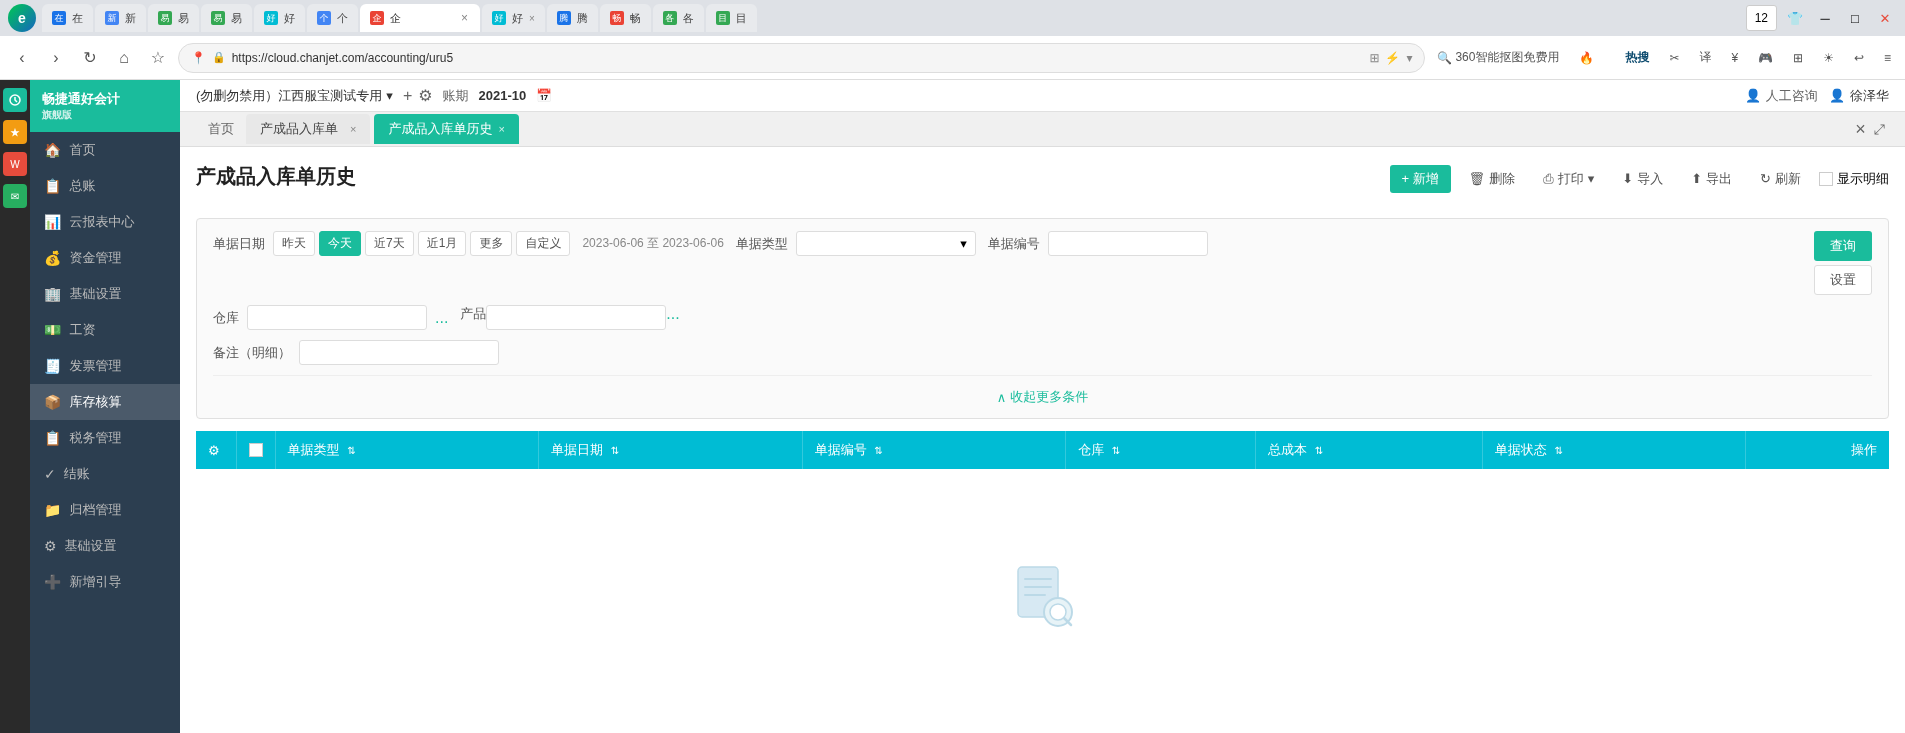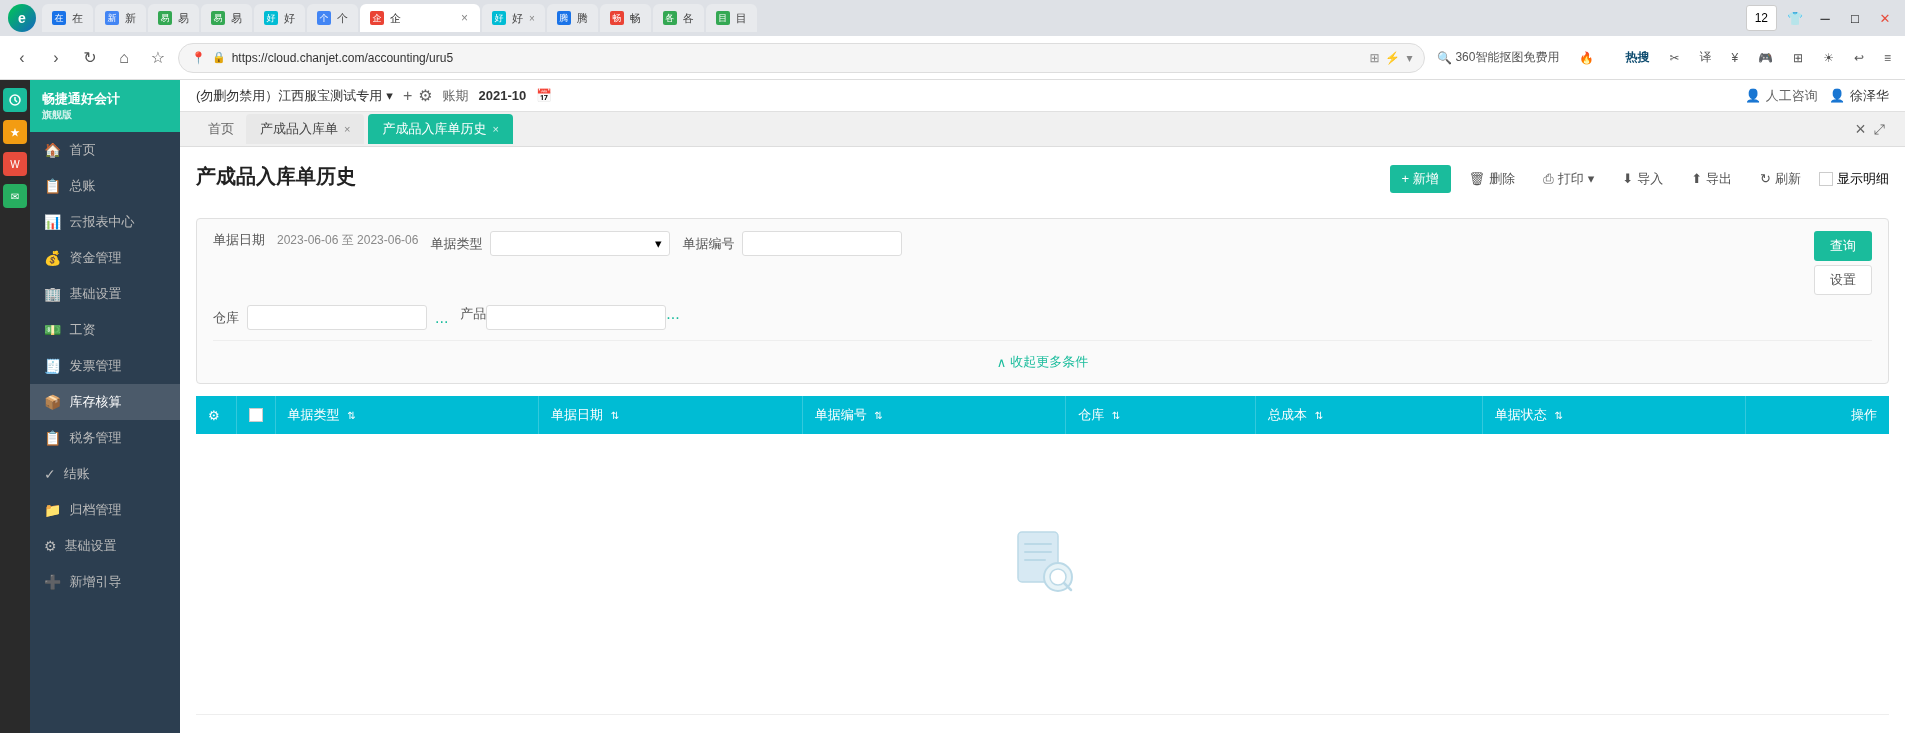--- a/index.html
+++ b/index.html
@@ -295,21 +295,21 @@
           </div>
           <div class="username">
             <span>👤</span>
             <span>徐泽华</span>
           </div>
         </div>
       </div>
 
       <div style="background:#f0f0f0;border-bottom:1px solid #ddd;display:flex;align-items:center;padding:0 16px;position:relative;">
         <span style="padding:8px 12px;color:#666;font-size:13px;cursor:pointer;">首页</span>
-        <div style="display:flex;align-items:center;gap:6px;padding:6px 14px;font-size:13px;color:#444;background:#e8e8e8;border-radius:4px 4px 0 0;cursor:pointer;margin-right:4px;">
+        <div style="display:flex;align-items:center;gap:12px;padding:6px 14px;font-size:13px;color:#444;background:#e8e8e8;border-radius:4px 4px 0 0;cursor:pointer;margin-right:4px;">
           <span>产成品入库单</span>
           <span style="font-size:11px;color:#888;">×</span>
         </div>
         <div style="display:flex;align-items:center;gap:6px;padding:6px 14px;font-size:13px;color:white;background:#1abc9c;border-radius:4px 4px 0 0;cursor:pointer;">
           <span>产成品入库单历史</span>
           <span style="font-size:11px;color:rgba(255,255,255,0.8);">×</span>
         </div>
         <div style="margin-left:auto;display:flex;align-items:center;gap:8px;padding-right:4px;">
           <span style="font-size:18px;color:#666;cursor:pointer;">×</span>
           <span style="font-size:14px;color:#666;cursor:pointer;">⤢</span>
@@ -349,20 +349,28 @@
             </div>
           </div>
         </div>
 
         <div class="filter-section">
 
           <div style="display:flex;align-items:flex-start;gap:12px;margin-bottom:10px;">
 
             <div style="display:flex;align-items:center;gap:8px;flex-wrap:wrap;">
               <span class="filter-label">单据日期</span>
+              <div class="date-filter">
+                <button class="date-btn">昨天</button>
+                <button class="date-btn active">今天</button>
+                <button class="date-btn">近7天</button>
+                <button class="date-btn">近1月</button>
+                <button class="date-btn">更多</button>
+                <button class="date-btn">自定义</button>
+              </div>
               <span class="date-range">2023-06-06 至 2023-06-06</span>
             </div>
 
             <div style="display:flex;align-items:center;gap:8px;">
               <span class="filter-label">单据类型</span>
               <div class="filter-select" style="min-width:180px;">
                 <span></span>
                 <span>▾</span>
               </div>
             </div>
@@ -384,20 +392,24 @@
               <input class="filter-input" style="width: 180px;">
               <span class="filter-dots">...</span>
             </div>
             <div style="display:flex;align-items:flex-start;">
               <span class="filter-label">产品</span>
               <input class="filter-input" style="width: 180px;">
               <span class="filter-dots">...</span>
             </div>
           </div>
 
+          <div style="display:flex;align-items:center;gap:8px;margin-bottom:10px;">
+            <span class="filter-label">备注（明细）</span>
+            <input class="filter-input" style="width: 200px;">
+          </div>
 
           <div style="display:flex;justify-content:center;margin-top:4px;padding-top:8px;border-top:1px solid #eee;">
             <div class="collapse-btn">
               <span>∧</span>
               <span>收起更多条件</span>
             </div>
           </div>
         </div>
 
         <table class="data-table">

